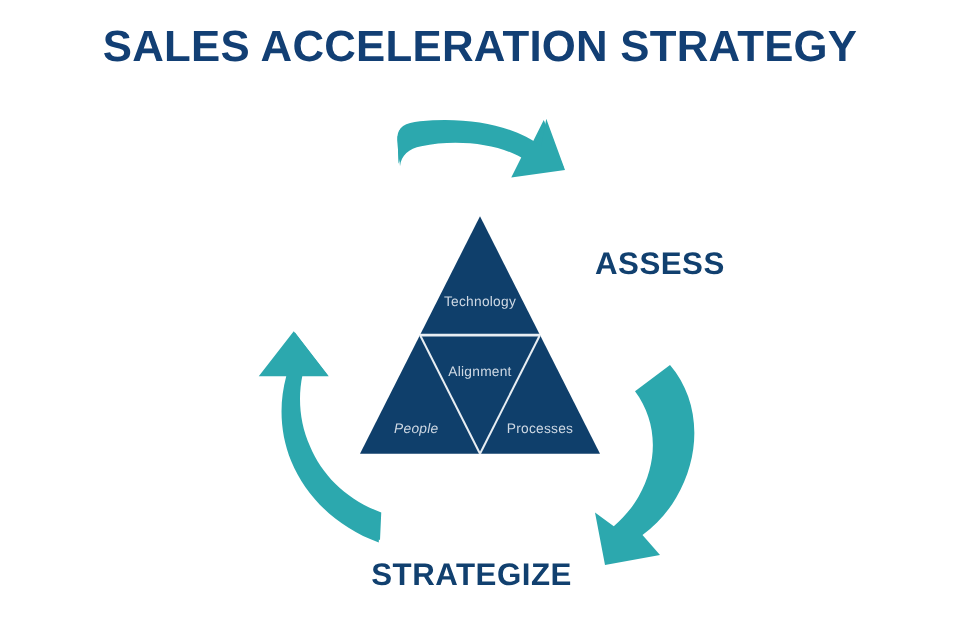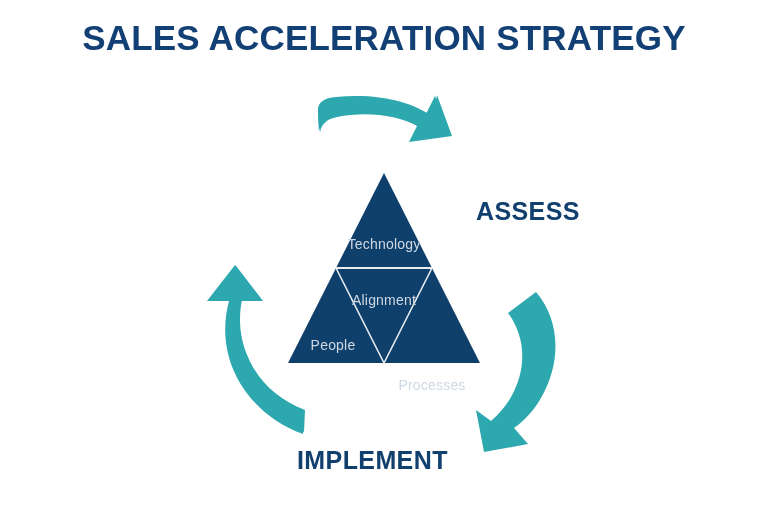--- a/index.html
+++ b/index.html
@@ -67,47 +67,47 @@
     left: 0;
     top: 0;
     width: 768px;
     height: 512px;
   }
 
   
   .tier-label {
     position: absolute;
     font-family: "Liberation Sans", sans-serif;
-    font-size: 14px;
+    font-size: 11px;
     font-weight: normal;
     color: #cfd9e4;
     white-space: nowrap;
     text-align: left;
     letter-spacing: 0.2px;
   }
   #tier-technology {
     left: 384px;
     top: 236px;
     transform: translateX(-50%);
   }
   #tier-alignment {
     left: 384px;
     top: 292px;
     transform: translateX(-50%);
   }
   #tier-people {
     left: 333px;
     top: 337px;
     transform: translateX(-50%);
+    font-style: italic;
   }
   #tier-processes {
     left: 432px;
     top: 337px;
     transform: translateX(-50%);
-    margin-top: 40px;
   }
 </style>
 </head>
 <body>
 
 <div id="stage">
 
   <div id="page-title">SALES ACCELERATION STRATEGY</div>
 
   <svg id="diagram-svg" viewBox="0 0 768 512" xmlns="http://www.w3.org/2000/svg">
@@ -189,15 +189,15 @@
       <line x1="432" y1="268" x2="384" y2="363" stroke="#E8EEF3" stroke-width="1.6"></line>
     </g>
   </svg>
 
   <div class="tier-label" id="tier-technology">Technology</div>
   <div class="tier-label" id="tier-alignment">Alignment</div>
   <div class="tier-label" id="tier-people">People</div>
   <div class="tier-label" id="tier-processes">Processes</div>
 
   <div class="stage-label" id="label-assess">ASSESS</div>
-  <div class="stage-label" id="label-strategize">IMPLEMENT</div>
+  <div class="stage-label" id="label-strategize">STRATEGIZE</div>
 
 </div>
 
 </body></html>

